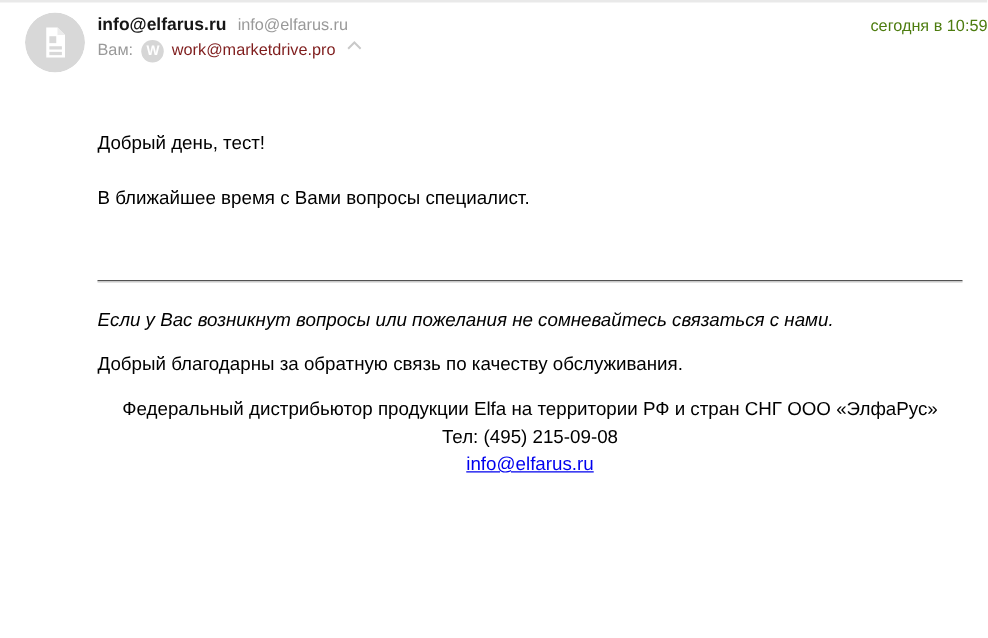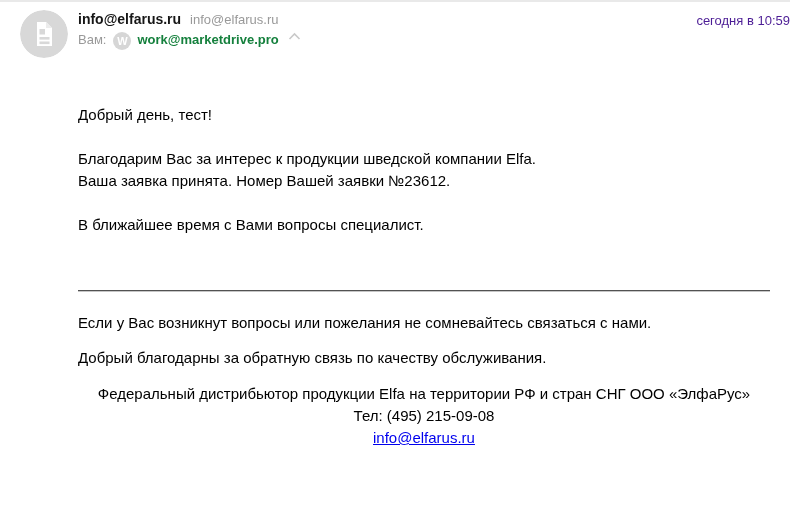--- a/index.html
+++ b/index.html
@@ -59,53 +59,53 @@
     border-radius: 50%;
     background: #d6d6d6;
     color: #ffffff;
     font-size: 11px;
     font-weight: bold;
     line-height: 18px;
     text-align: center;
     margin-right: 6px;
     flex: 0 0 18px;
   }
-  .recipient-email { color: #15803d; cursor: pointer; font-weight: bold; }
+  .recipient-email { color: #7f1d1d; cursor: pointer; }
   .collapse-chevron {
     margin-left: 9px;
     display: inline-flex;
     cursor: pointer;
   }
   .timestamp {
     position: absolute;
     top: 11px;
     right: 0px;
     font-size: 13px;
-    color: #4c1d95;
+    color: #4d7c0f;
     white-space: nowrap;
   }
 
   
   .msg-body {
     padding: 0 20px 0 78px;
     font-size: 15px;
     line-height: 22px;
     color: #000;
   }
   .msg-body p { margin: 0; }
   .greeting   { margin-top: 40px !important; }
   .para       { margin-top: 22px !important; }
   .rule {
     margin: 54px 0 0 0;
     height: 0;
     border: none;
     border-top: 1px solid #525252;
     border-bottom: 1px solid #c6c6c6;
   }
-  .sig1 { margin-top: 20px !important; }
+  .sig1 { margin-top: 20px !important; font-style: italic; }
   .sig2 { margin-top: 13px !important; }
   .sig-block { margin-top: 14px; }
   .sig-block div { line-height: 22px; text-align: center; }
   a.mail-link {
     color: #0000ee;
     text-decoration: underline;
     cursor: pointer;
   }
 </style>
 </head>
@@ -139,24 +139,20 @@
         </span>
       </div>
     </div>
   </div>
   <span class="timestamp">сегодня в 10:59</span>
 </div>
 
 <div class="msg-body">
   <p class="greeting">Добрый день, тест!</p>
 
-  <p class="para">
-    <span>Благодарим Вас за интерес к продукции шведской компании Elfa.</span><br>
-    <span>Ваша заявка принята. Номер Вашей заявки №23612.</span>
-  </p>
 
   <p class="para">В ближайшее время с Вами вопросы специалист.</p>
 
   <hr class="rule">
 
   <p class="sig1">Если у Вас возникнут вопросы или пожелания не сомневайтесь связаться с нами.</p>
   <p class="sig2">Добрый благодарны за обратную связь по качеству обслуживания.</p>
 
   <div class="sig-block">
     <div>Федеральный дистрибьютор продукции Elfa на территории РФ и стран СНГ ООО «ЭлфаРус»</div>

